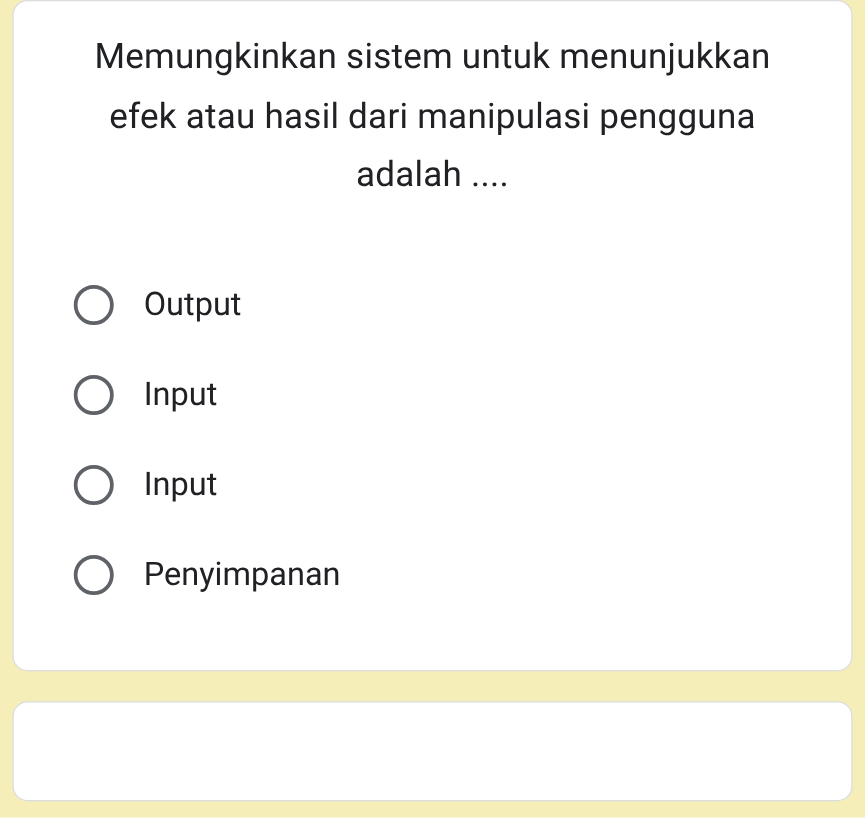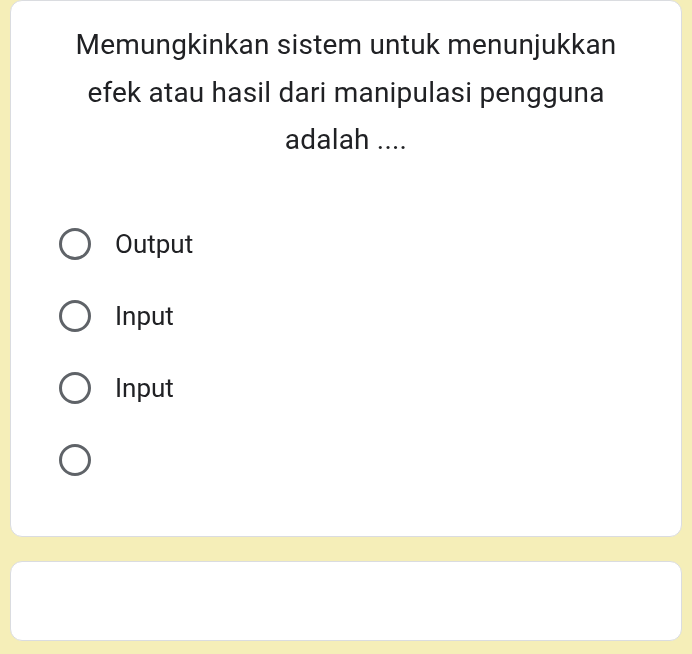--- a/index.html
+++ b/index.html
@@ -68,17 +68,18 @@
     <div class="option">
       <div class="radio"></div>
       <div class="option-label">Input</div>
     </div>
     <div class="option">
       <div class="radio"></div>
       <div class="option-label">Input</div>
     </div>
     <div class="option">
       <div class="radio"></div>
+      <div class="option-label">Penyimpanan</div>
     </div>
   </div>
 </div>
 
 <div class="card-next"></div>
 
 </body></html>

